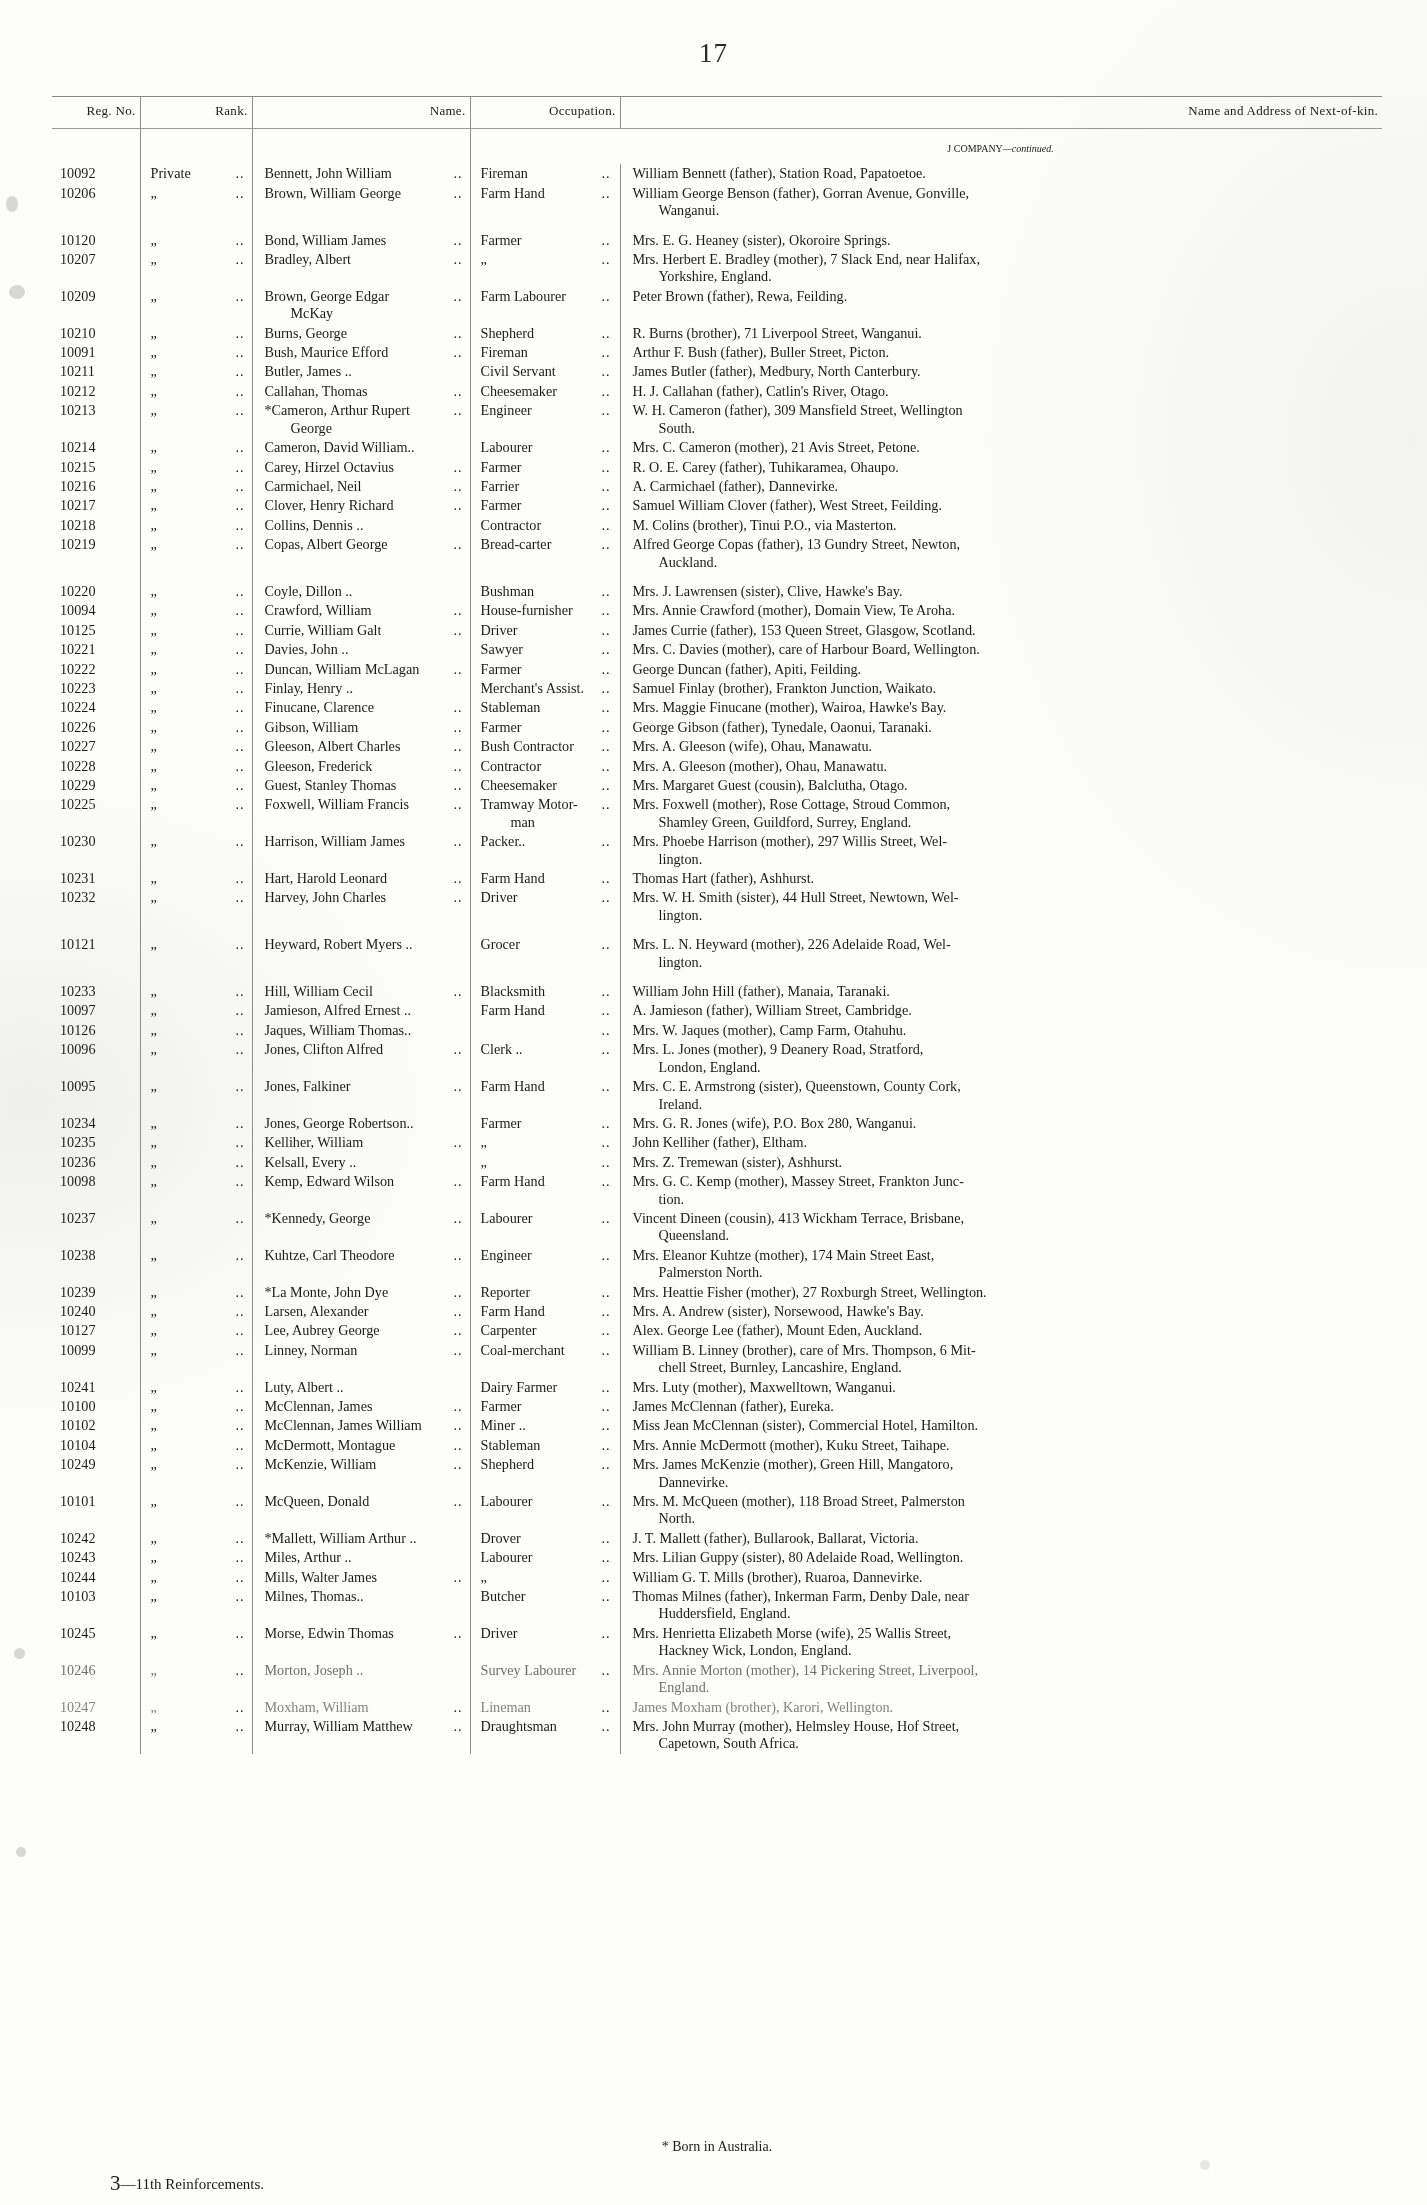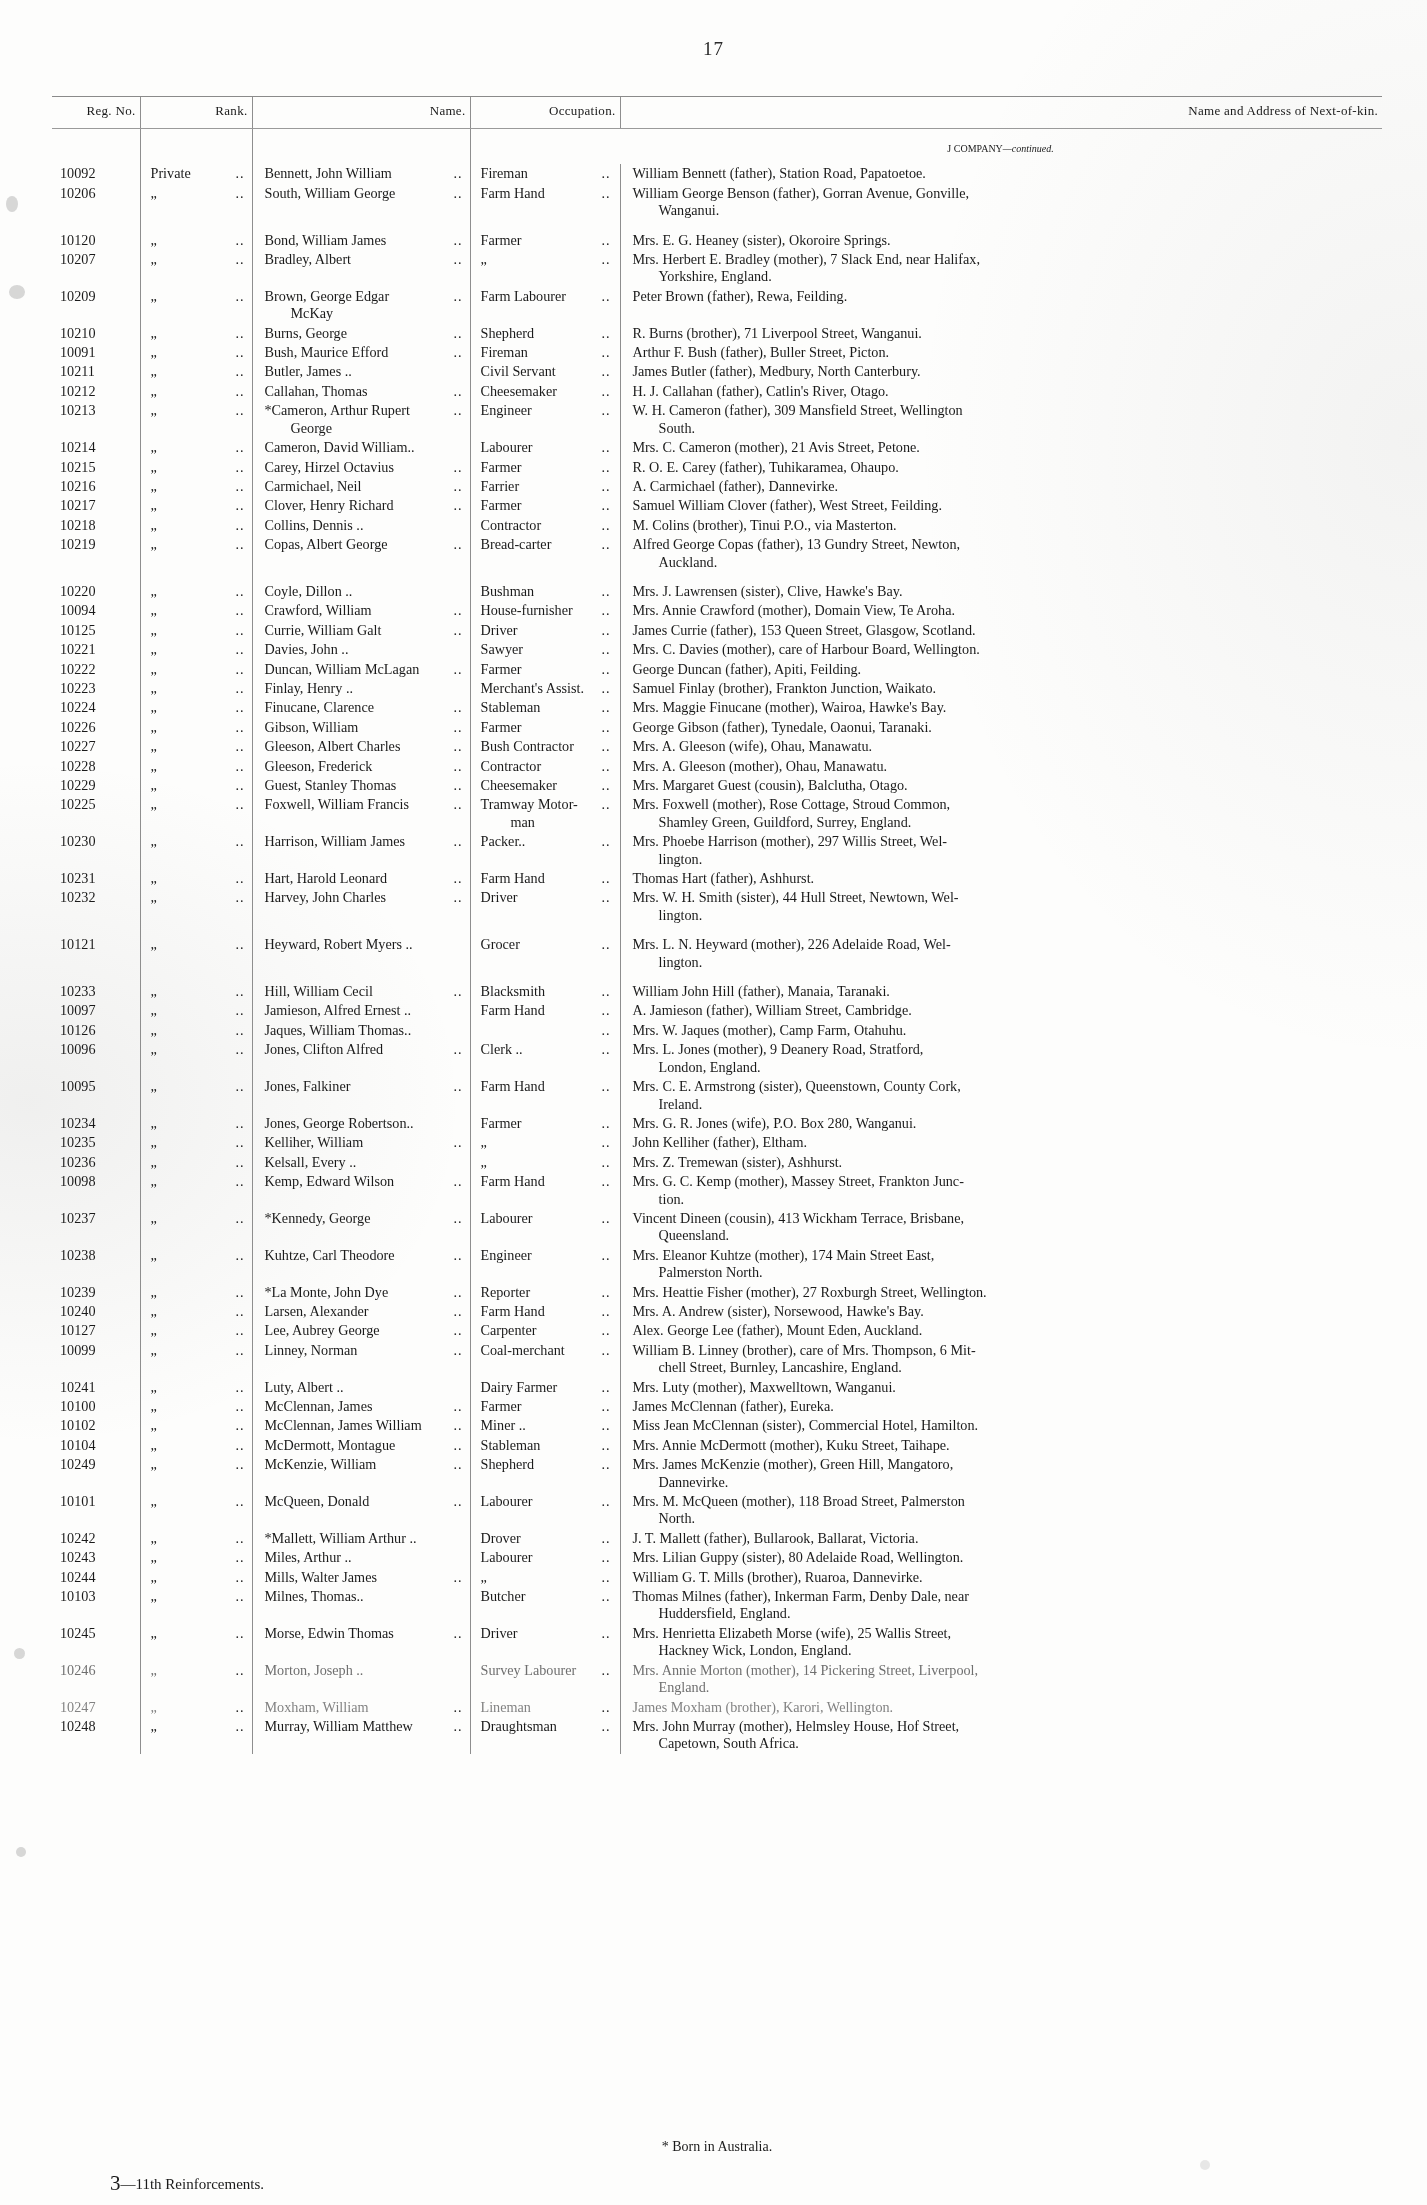--- a/index.html
+++ b/index.html
@@ -30,21 +30,21 @@
       radial-gradient(ellipse at 2% 50%, rgba(120,120,120,0.10), rgba(255,255,255,0) 22%),
       radial-gradient(ellipse at 99% 20%, rgba(120,120,120,0.08), rgba(255,255,255,0) 25%);
     pointer-events: none;
   }
   .page-number {
     position: absolute;
     top: 38px;
     left: 0;
     width: 1427px;
     text-align: center;
-    font-size: 19px;
+    font-size: 27px;
     letter-spacing: 1px;
     color: #2a2a2a;
   }
 
   .sheet {
     position: absolute;
     left: 52px;
     top: 96px;
     width: 1330px;
   }
@@ -202,21 +202,21 @@
       <tr>
             <td class="reg">10092</td>
             <td class="rank"><span>Private</span><span class="dots">..</span></td>
             <td class="name"><span>Bennett, John William</span><span class="dots">..</span></td>
             <td class="occ"><span>Fireman</span><span class="dots2">..</span></td>
             <td class="kin"><span>William Bennett (father), Station Road, Papatoetoe.</span></td>
           </tr>
           <tr>
             <td class="reg">10206</td>
             <td class="rank"><span>„</span><span class="dots">..</span></td>
-            <td class="name"><span>South, William George</span><span class="dots">..</span></td>
+            <td class="name"><span>Brown, William George</span><span class="dots">..</span></td>
             <td class="occ"><span>Farm Hand</span><span class="dots2">..</span></td>
             <td class="kin"><span>William George Benson (father), Gorran Avenue, Gonville,</span><span class="sub">Wanganui.</span></td>
           </tr>
           <tr class="gap">
             <td style="border-right: 1px solid rgb(142, 142, 142);"></td>
             <td style="border-right: 1px solid rgb(142, 142, 142);"></td>
             <td style="border-right: 1px solid rgb(142, 142, 142);"></td>
             <td style="border-right: 1px solid rgb(142, 142, 142);"></td>
             <td></td>
           </tr>

